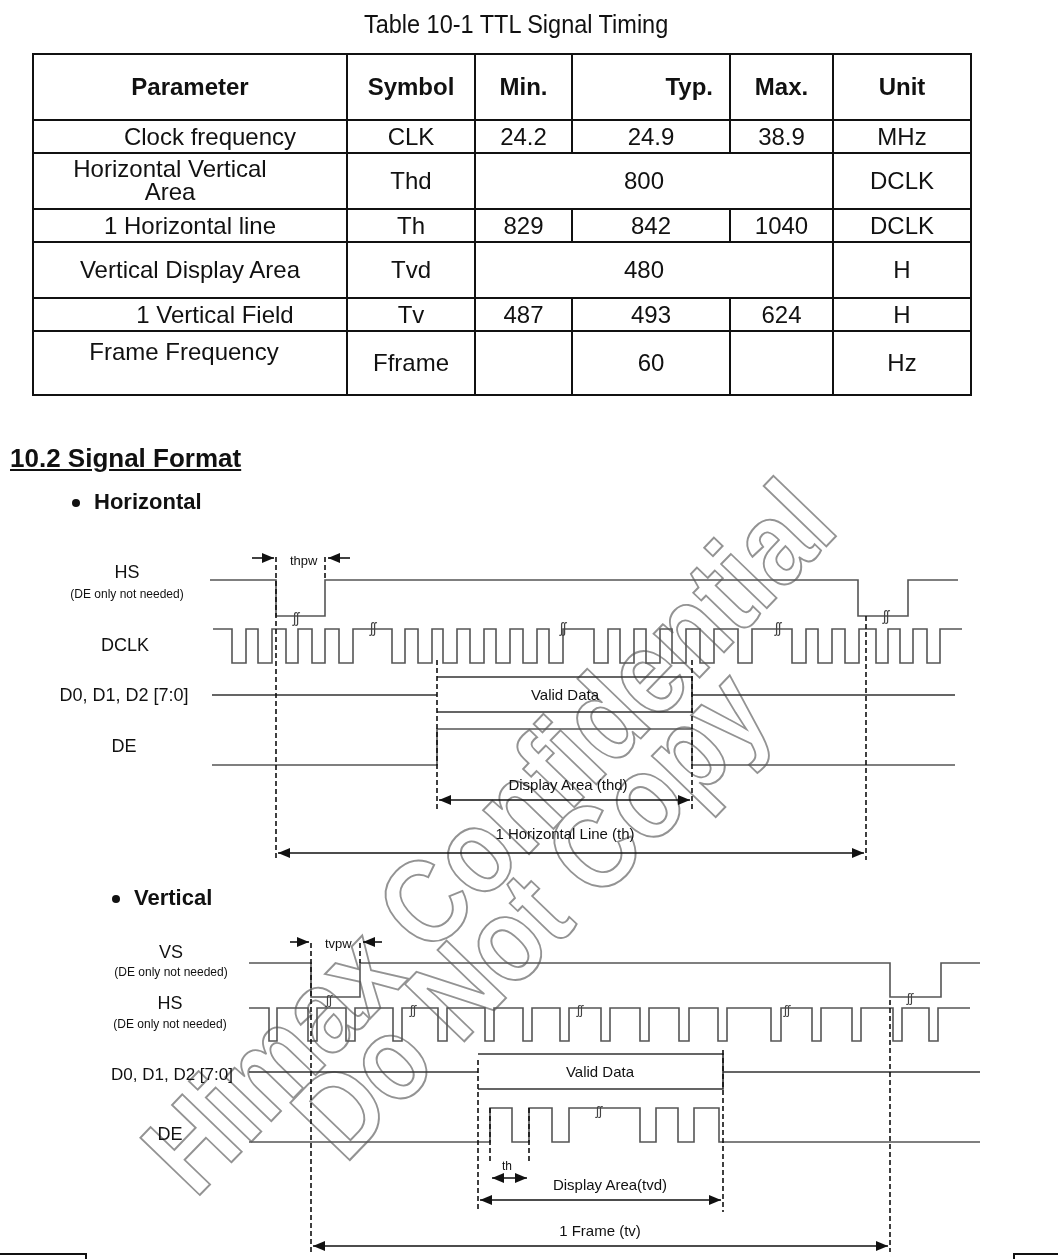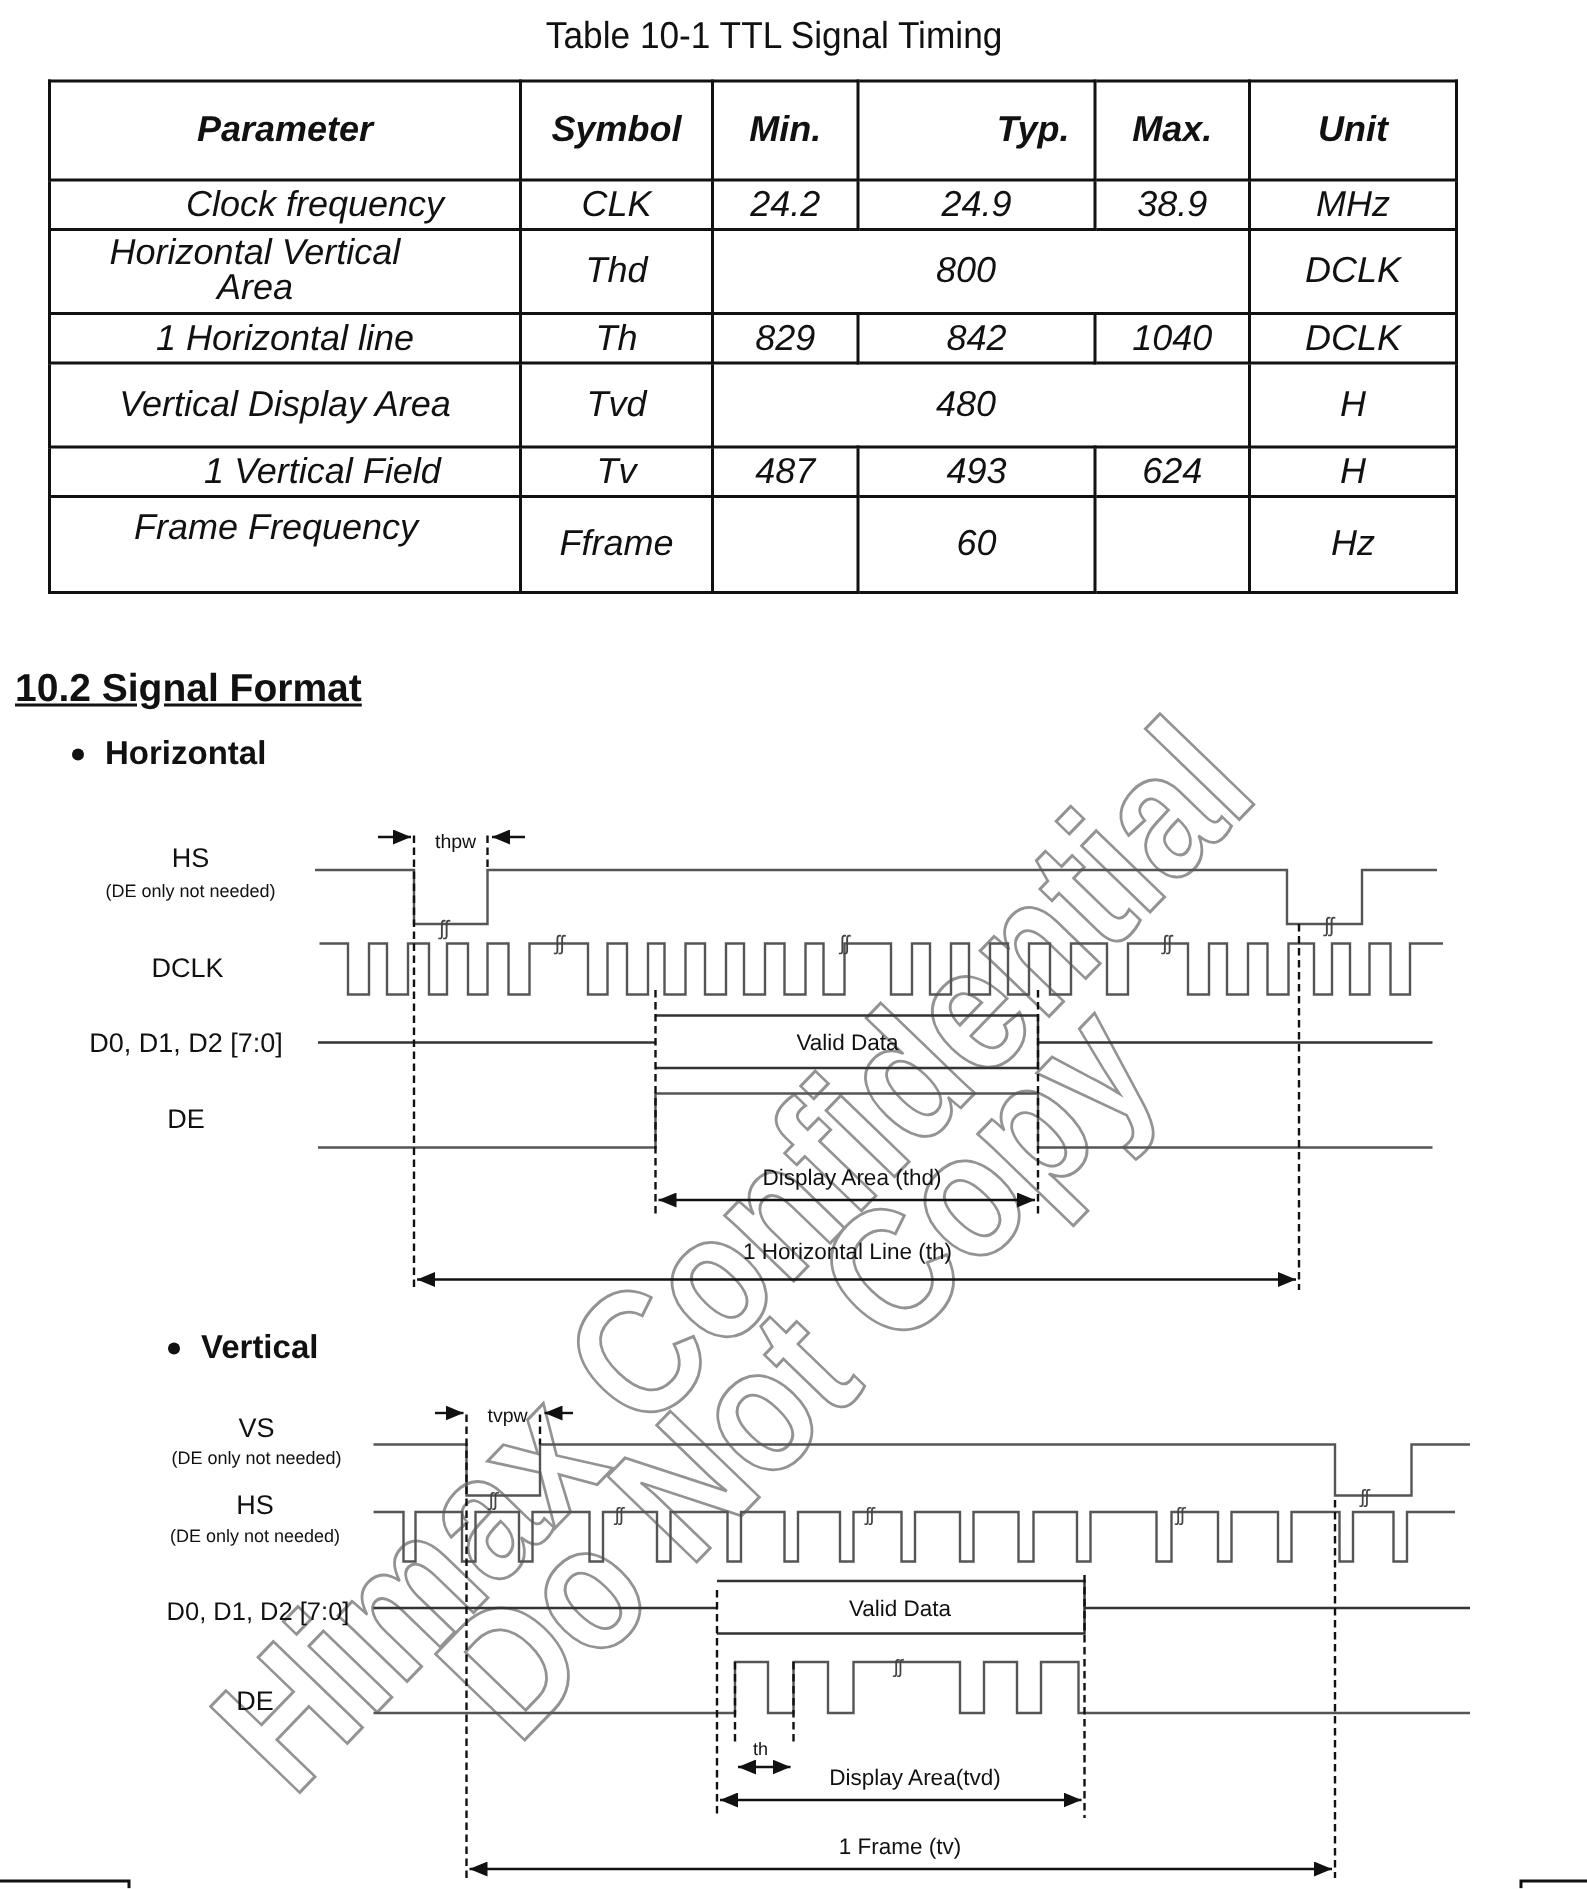--- a/index.html
+++ b/index.html
@@ -1,18 +1,18 @@
 <!DOCTYPE html>
 <html><head>
 <meta charset="utf-8">
 <style>
   html,body{margin:0;padding:0;background:#fff;}
   body{width:1058px;height:1259px;position:relative;overflow:hidden;font-family:"Liberation Sans",sans-serif;color:#111;}
   .caption{position:absolute;left:0;width:1098px;top:10px;text-align:center;font-size:25px;transform:scaleX(0.94);transform-origin:left;}
-  table.timing{position:absolute;left:32px;top:53px;border-collapse:collapse;font-size:24px;font-style:italic;}
+  table.timing{position:absolute;left:32px;top:53px;border-collapse:collapse;font-size:24px;}
   table.timing td,table.timing th{border:2px solid #111;padding:0;text-align:center;line-height:1;}
   table.timing th{font-weight:bold;height:64px;}
   table.timing td{height:31px;}
   table.timing tr.tall td{height:54px;}
   .h2{position:absolute;left:10px;top:443px;font-size:26px;font-weight:bold;text-decoration:underline;}
   .bullet{position:absolute;font-size:22px;font-weight:bold;}
   .bullet .dot{display:inline-block;width:8px;height:8px;background:#111;border-radius:50%;margin-right:14px;vertical-align:middle;}
   svg.diagram{position:absolute;left:0;top:0;}
   .lbl{font-family:"Liberation Sans",sans-serif;fill:#111;}
 </style>
@@ -83,21 +83,21 @@
     <td>Fframe</td>
     <td></td>
     <td>60</td>
     <td></td>
     <td>Hz</td>
   </tr>
 </tbody>
   </table>
 
 <div class="h2">10.2 Signal Format</div>
-<div class="bullet" style="left:48px;top:489px"><span class="dot"></span><span>Horizontal</span></div>
+<div class="bullet" style="left:72px;top:489px"><span class="dot"></span><span>Horizontal</span></div>
 <div class="bullet" style="left:112px;top:885px"><span class="dot"></span><span>Vertical</span></div>
 
 <svg class="diagram" width="1058" height="1259" viewBox="0 0 1058 1259">
   <defs>
     <marker id="arrR" markerWidth="12" markerHeight="10" refX="12" refY="5" orient="auto" markerUnits="userSpaceOnUse">
       <path d="M0,0 L12,5 L0,10 z" fill="#111"></path>
     </marker>
     <marker id="arrL" markerWidth="12" markerHeight="10" refX="0" refY="5" orient="auto" markerUnits="userSpaceOnUse">
       <path d="M12,0 L0,5 L12,10 z" fill="#111"></path>
     </marker>

